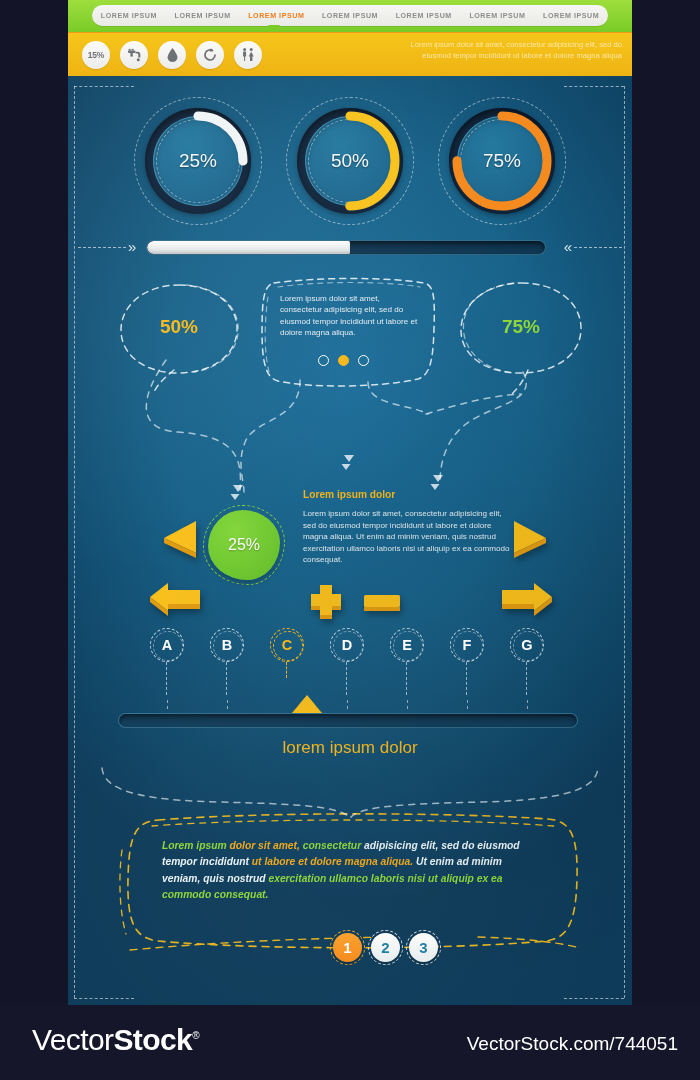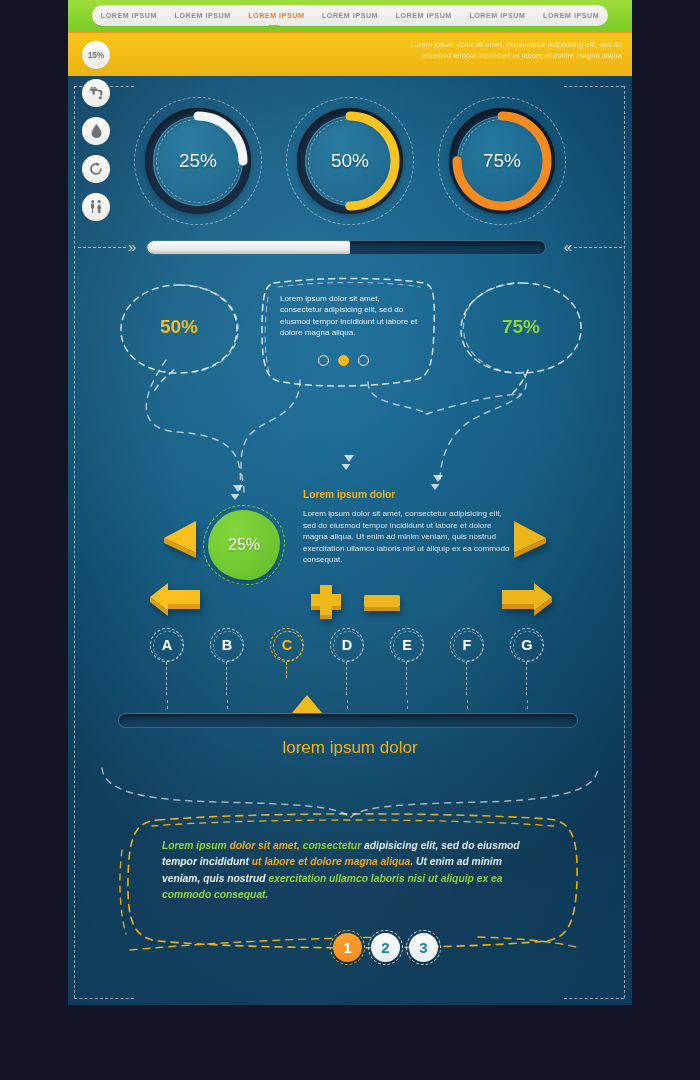--- a/index.html
+++ b/index.html
@@ -63,21 +63,21 @@
     z-index: 7;
   }
 
   
   .yellowbar {
     position: absolute; left: 0; top: 32px; width: 564px; height: 44px;
     background: linear-gradient(#f6c61b, #eeb313);
     border-top: 1px solid #f49a1a;
     z-index: 5;
   }
-  .ybar-icons { position: absolute; left: 14px; top: 8px; display: flex; gap: 10px; flex-direction: column; }
+  .ybar-icons { position: absolute; left: 14px; top: 8px; display: flex; gap: 10px; }
   .ybtn {
     width: 28px; height: 28px; border-radius: 50%;
     background: linear-gradient(#fbfbfa,#ececea);
     display: flex; align-items: center; justify-content: center;
     box-shadow: 0 1px 1px rgba(120,80,0,.20);
   }
   .ybtn .lbl { font-size: 8.5px; font-weight: 700; color: #6f7274; letter-spacing: -.2px; }
   .ybtn svg { display:block; }
   .ybar-text {
     position: absolute; right: 10px; top: 6px; width: 220px;
@@ -589,14 +589,18 @@
         <div class="ndash"></div>
         <div class="nfill">3</div>
       </div>
     </div>
 
     <div class="frame-h" style="left:6px; top:998px; width:60px;"></div>
     <div class="frame-h" style="left:496px; top:998px; width:60px;"></div>
 
   </div>
 
+  <div class="footer">
+    <div class="vs-logo"><span>Vector</span><b>Stock</b><sup>®</sup></div>
+    <div class="vs-url">VectorStock.com/744051</div>
+  </div>
 
 </div>
 
 </body></html>

